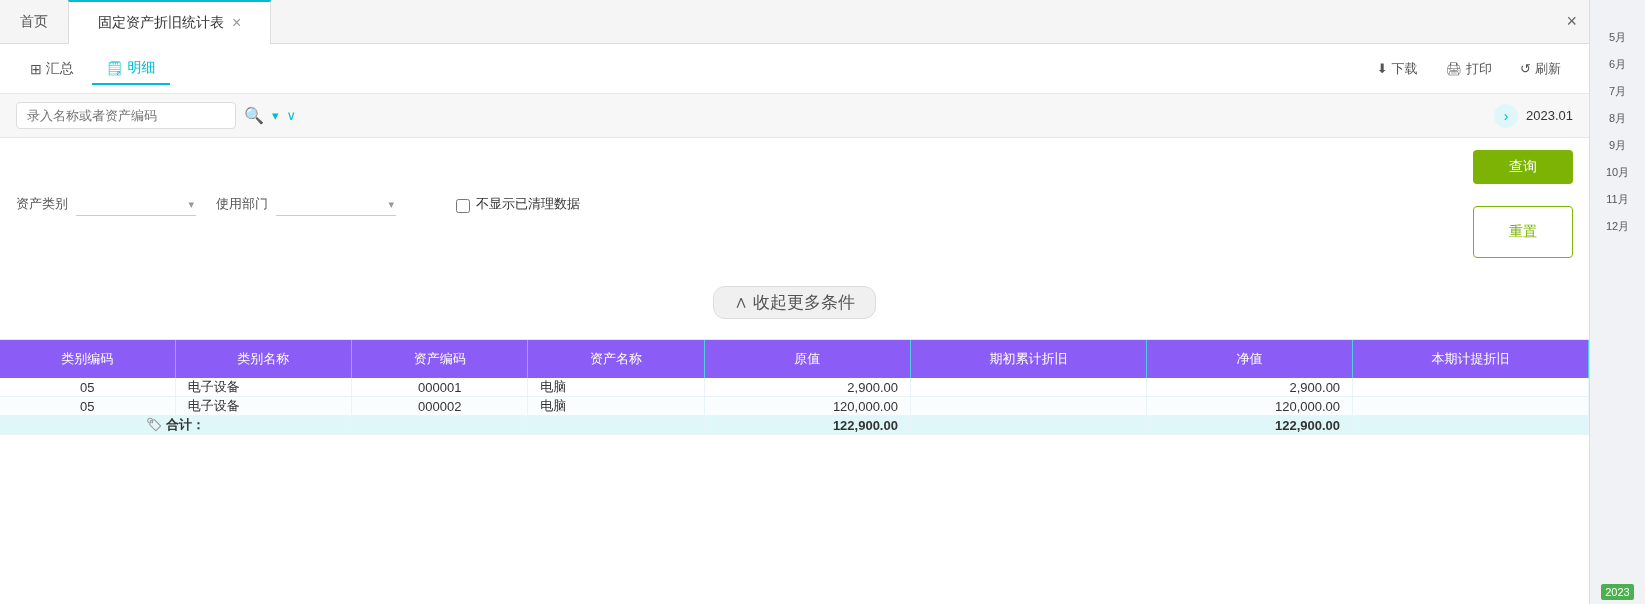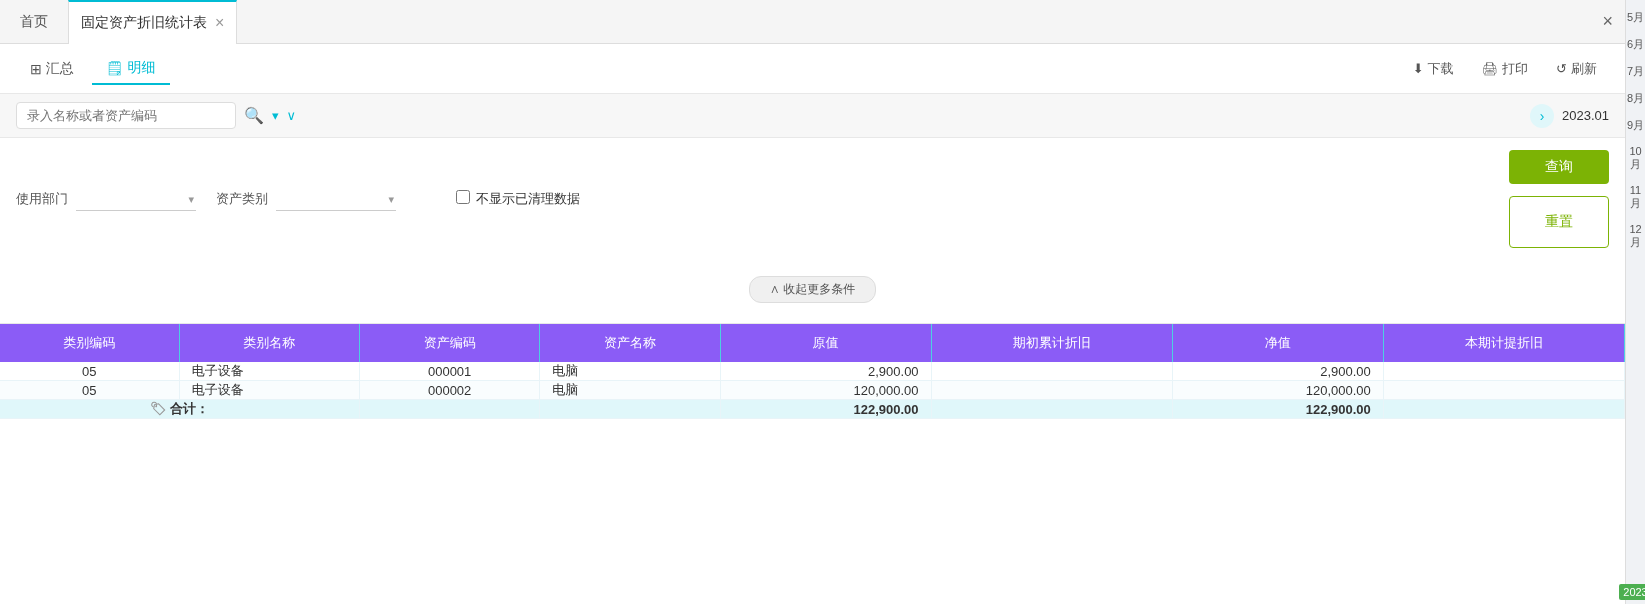--- a/index.html
+++ b/index.html
@@ -4,21 +4,21 @@
   <style>
     * { box-sizing: border-box; margin: 0; padding: 0; }
     body { font-family: "Microsoft YaHei", "PingFang SC", sans-serif; font-size: 13px; background: #f0f2f5; color: #333; width: 1645px; height: 604px; overflow: hidden; display: flex; }
 
     
     .main-content { flex: 1; display: flex; flex-direction: column; background: #fff; }
 
     
     .tab-bar { display: flex; align-items: center; background: #f5f5f5; border-bottom: 1px solid #ddd; padding: 0; height: 44px; }
     .tab-home { padding: 0 20px; height: 32px; display: flex; align-items: center; color: #555; font-size: 14px; cursor: pointer; }
-    .tab-active { background: #fff; border-top: 2px solid #00bcd4; border-left: 1px solid #ddd; border-right: 1px solid #ddd; height: 44px; display: flex; align-items: center; padding: 0 12px; color: #333; font-size: 14px; cursor: pointer; position: relative; }
+    .tab-active { background: #fff; border-top: 2px solid #00bcd4; border-left: 1px solid #ddd; border-right: 1px solid #ddd; height: 44px; display: flex; align-items: center; padding: 0 29px; color: #333; font-size: 14px; cursor: pointer; position: relative; }
     .tab-close { margin-left: 8px; color: #999; cursor: pointer; font-size: 16px; }
     .window-close { margin-left: auto; margin-right: 12px; font-size: 18px; color: #666; cursor: pointer; display: flex; align-items: center; justify-content: center; }
 
     
     .toolbar { display: flex; align-items: center; background: #fff; border-bottom: 1px solid #e8e8e8; padding: 0 16px; height: 50px; gap: 4px; }
     .toolbar-btn { display: flex; align-items: center; gap: 4px; padding: 6px 14px; border: none; background: none; cursor: pointer; font-size: 14px; color: #555; border-radius: 4px; }
     .toolbar-btn.active { color: #00bcd4; border-bottom: 2px solid #00bcd4; border-radius: 0; }
     .toolbar-spacer { flex: 1; }
     .toolbar-action { display: flex; align-items: center; gap: 4px; padding: 6px 12px; border: none; background: none; cursor: pointer; font-size: 13px; color: #555; }
 
@@ -32,42 +32,42 @@
     .date-text { color: #333; font-size: 13px; }
 
     
     .filter-panel { background: #fff; border-bottom: 1px solid #e8e8e8; padding: 12px 16px; display: flex; align-items: flex-start; gap: 20px; flex-direction: column; }
     .filter-row { display: flex; align-items: center; gap: 20px; width: 100%; }
     .filter-item { display: flex; align-items: center; gap: 8px; }
     .filter-label { font-size: 13px; color: #555; }
     .filter-select { border: none; border-bottom: 1px solid #ccc; padding: 4px 8px; font-size: 13px; background: transparent; min-width: 120px; outline: none; appearance: none; cursor: pointer; }
     .filter-select-wrapper { position: relative; display: inline-flex; align-items: center; }
     .filter-select-wrapper::after { content: '▾'; position: absolute; right: 2px; color: #999; font-size: 11px; pointer-events: none; }
-    .checkbox-item { display: flex; align-items: flex-start; gap: 6px; margin-left: 40px; }
+    .checkbox-item { display: flex; align-items: flex-end; gap: 6px; margin-left: 40px; }
     .checkbox-item input { width: 14px; height: 14px; }
-    .filter-actions { display: flex; flex-direction: column; gap: 12px; margin-left: auto; }
+    .filter-actions { display: flex; flex-direction: column; gap: 22px; margin-left: auto; }
     .btn-query { background: #7cb305; color: #fff; border: none; border-radius: 4px; padding: 8px 32px; font-size: 14px; cursor: pointer; min-width: 100px; }
     .btn-reset { background: #fff; color: #7cb305; border: 1px solid #7cb305; border-radius: 4px; padding: 16px 32px; font-size: 14px; cursor: pointer; min-width: 100px; }
     .collapse-bar { display: flex; align-items: center; justify-content: center; padding: 8px 0; width: 100%; }
-    .collapse-btn { background: #f0f0f0; border: 1px solid #ddd; border-radius: 12px; padding: 4px 20px; font-size: 12px; color: #555; cursor: pointer; }
+    .collapse-btn { background: #f0f0f0; border: 1px solid #ddd; border-radius: 12px; padding: 4px 20px; font-size: 17px; color: #555; cursor: pointer; }
 
     
     .table-container { flex: 1; overflow: auto; }
     table { width: 100%; border-collapse: collapse; font-size: 13px; }
     thead tr { background: #8b5cf6; color: #fff; }
     thead th { padding: 10px 12px; text-align: center; font-weight: normal; border-right: 1px solid #4dd0e1; white-space: nowrap; }
     tbody tr { background: #fff; }
     tbody tr:nth-child(even) { background: #f9fdfe; }
     tbody td { padding: 0 12px; text-align: center; border-bottom: 1px solid #e8f4f8; border-right: 1px solid #e8f4f8; white-space: nowrap; }
     tbody td.text-right { text-align: right; }
     tbody td.text-left { text-align: left; }
     .total-row { background: #e0f7fa !important; font-weight: bold; }
 
     
-    .right-sidebar { width: 20px; background: #f0f2f5; border-left: 1px solid #ddd; display: flex; flex-direction: column; align-items: center; padding-top: 4px; }
+    .right-sidebar { width: 56px; background: #f0f2f5; border-left: 1px solid #ddd; display: flex; flex-direction: column; align-items: center; padding-top: 24px; }
     .month-item { font-size: 11px; color: #555; padding: 6px 0; cursor: pointer; writing-mode: horizontal-tb; text-align: center; width: 100%; }
     .year-badge { background: #4caf50; color: #fff; font-size: 11px; padding: 2px 4px; border-radius: 2px; margin-top: auto; margin-bottom: 4px; }
   </style>
 </head>
 <body>
 
 <div class="main-content">
 
   <div class="tab-bar">
     <div class="tab-home">首页</div>
@@ -111,29 +111,29 @@
       <span>∨</span>
     </div>
     <div class="search-spacer"></div>
     <div class="nav-arrow">›</div>
     <span class="date-text">2023.01</span>
   </div>
 
   <div class="filter-panel">
     <div class="filter-row">
       <div class="filter-item">
-        <span class="filter-label">使用部门</span>
+        <span class="filter-label">资产类别</span>
         <div class="filter-select-wrapper">
           <select class="filter-select">
             <option value=""></option>
           </select>
         </div>
       </div>
       <div class="filter-item">
-        <span class="filter-label">资产类别</span>
+        <span class="filter-label">使用部门</span>
         <div class="filter-select-wrapper">
           <select class="filter-select">
             <option value=""></option>
           </select>
         </div>
       </div>
       <div class="checkbox-item">
         <input type="checkbox" style="">
         <span>不显示已清理数据</span>
       </div>

